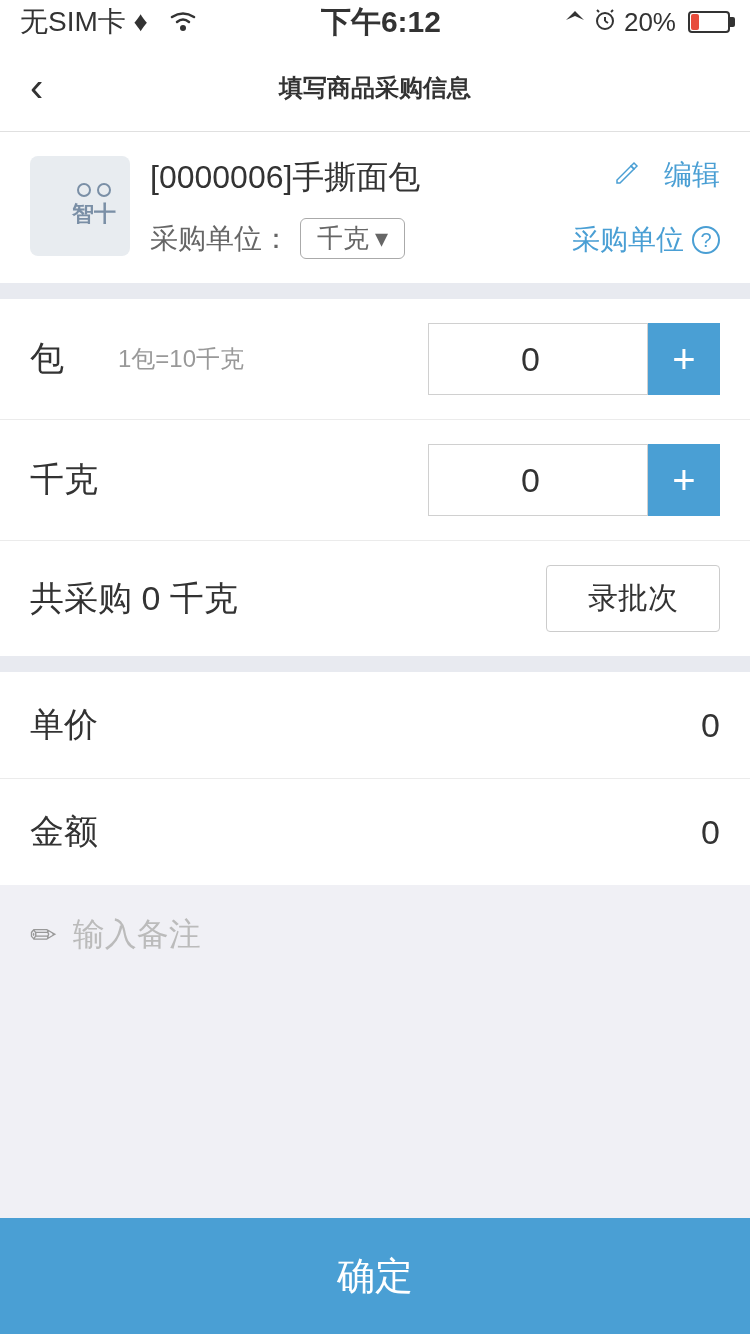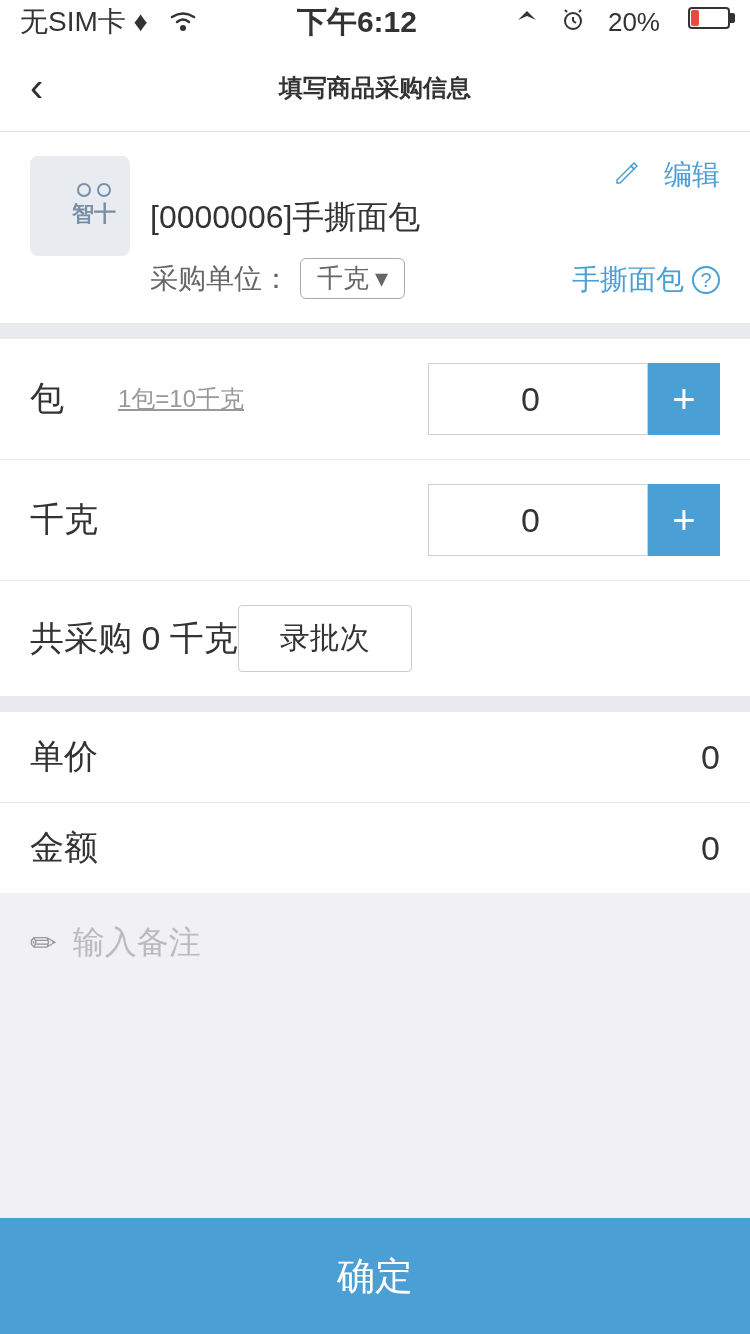--- a/index.html
+++ b/index.html
@@ -20,21 +20,21 @@
       background: #fff;
       display: flex;
       align-items: center;
       justify-content: space-between;
       padding: 0 20px;
       font-size: 28px;
       font-weight: 500;
     }
     .status-left { display: flex; align-items: center; gap: 20px; }
     .status-center { font-size: 30px; font-weight: 600; }
-    .status-right { display: flex; align-items: flex-start; gap: 24px; font-size: 26px; }
+    .status-right { display: flex; align-items: center; gap: 8px; font-size: 26px; }
     .battery-icon {
       display: inline-block;
       width: 42px; height: 22px;
       border: 2px solid #333;
       border-radius: 4px;
       position: relative;
       margin-left: 4px;
     }
     .battery-icon::after {
       content: '';
@@ -93,21 +93,21 @@
       border-radius: 8px;
       display: flex;
       align-items: center;
       justify-content: center;
       flex-shrink: 0;
       color: #7a8fa6;
       font-size: 14px;
       font-weight: 600;
       padding-left: 28px;
     }
-    .product-info { flex: 1; margin-top: 40px; }
+    .product-info { flex: 1; }
     .product-name { font-size: 32px; color: #333; font-weight: 500; margin-bottom: 18px; }
     .product-unit { font-size: 28px; color: #666; display: flex; align-items: center; gap: 10px; }
     .unit-badge {
       border: 1px solid #aaa;
       border-radius: 6px;
       padding: 2px 16px;
       font-size: 26px;
       color: #666;
       display: flex; align-items: center; gap: 6px;
     }
@@ -153,21 +153,20 @@
     .input-label {
       font-size: 34px;
       color: #333;
       min-width: 80px;
     }
     .input-sublabel {
       font-size: 24px;
       color: #999;
       margin-left: 8px;
       flex: 1;
-      text-decoration: underline;
     }
     .input-control {
       display: flex;
       align-items: center;
       margin-left: auto;
     }
     .number-input {
       width: 220px;
       height: 72px;
       border: 1px solid #d0d0d0;
@@ -185,41 +184,42 @@
       font-size: 40px;
       border: none;
       display: flex; align-items: center; justify-content: center;
       cursor: pointer;
     }
 
     
     .summary-row {
       display: flex;
       align-items: center;
+      justify-content: space-between;
       padding: 24px 30px;
       background: #fff;
     }
     .summary-text { font-size: 34px; color: #333; }
     .batch-btn {
       border: 1px solid #ccc;
       background: #fff;
       padding: 12px 41px;
       font-size: 30px;
       color: #333;
       border-radius: 4px;
       cursor: pointer;
     }
 
     
     .price-section { background: #fff; margin-top: 0; }
     .price-row {
       display: flex;
       align-items: center;
       justify-content: space-between;
-      padding: 22px 30px;
+      padding: 30px 30px;
       border-bottom: 1px solid #ebebeb;
     }
     .price-label { font-size: 34px; color: #333; }
     .price-value { font-size: 34px; color: #333; }
 
     
     .notes-section {
       background: #f0f0f5;
       padding: 28px 30px;
       display: flex;
@@ -342,21 +342,21 @@
       </div>
     </div>
     <span class="edit-btn">
       <svg width="28" height="28" viewBox="0 0 28 28" style="margin-right:4px">
         <path d="M3 22 L6 22 L20 8 L17 5 L3 19 Z" stroke="#4a9fd4" stroke-width="1.5" fill="none"></path>
         <path d="M17 5 L20 8 L23 5 L20 2 Z" stroke="#4a9fd4" stroke-width="1.5" fill="none"></path>
       </svg>
       <span>编辑</span>
     </span>
     <span class="price-ref">
-      <span>手撕面包</span>
+      <span>采购单位</span>
       <span class="help-circle">?</span>
     </span>
   </div>
 
   <div class="section-divider"></div>
 
   <div class="input-section">
 
     <div class="input-row">
       <span class="input-label">包</span>

